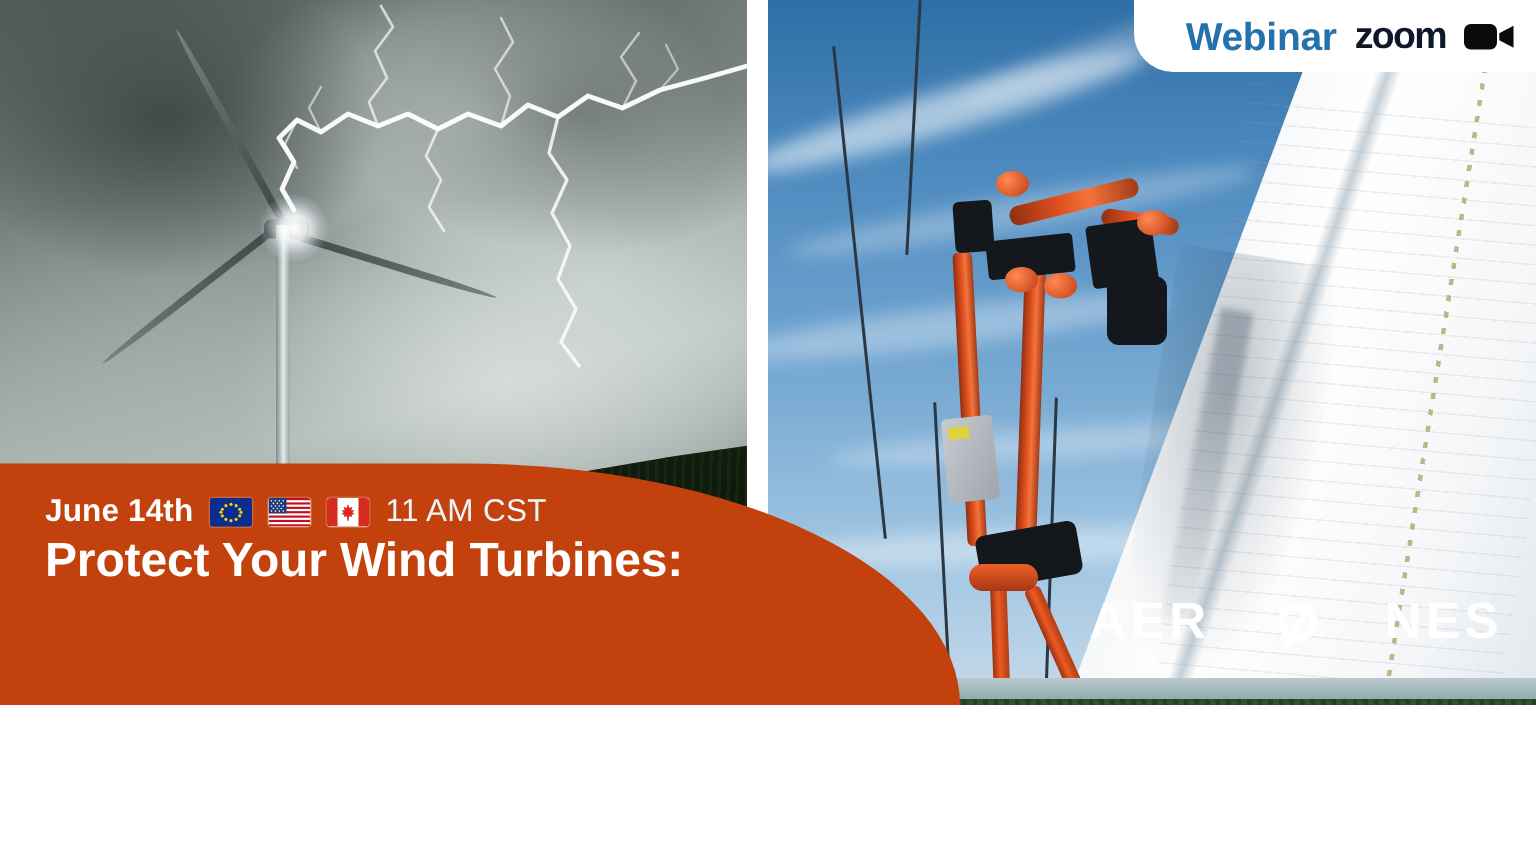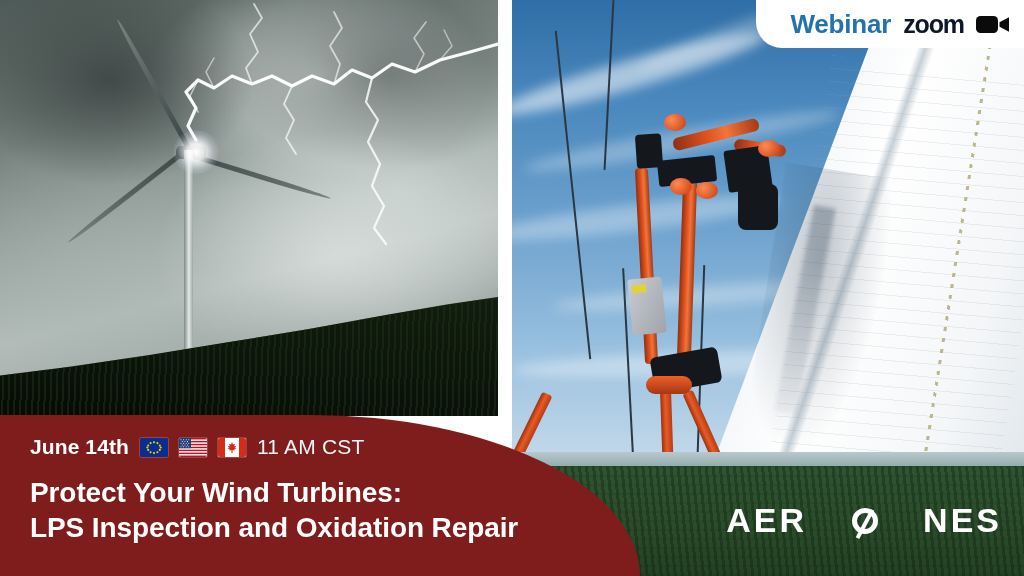--- a/index.html
+++ b/index.html
@@ -1,19 +1,19 @@
 <!DOCTYPE html>
 <html><head>
 <meta charset="utf-8">
 <style>
   * { margin:0; padding:0; box-sizing:border-box; }
   html,body { width:1024px; height:576px; overflow:hidden; background:#ffffff; }
   body { font-family:"Liberation Sans", sans-serif; }
 
-  #stage { position:relative; width:1024px; height:576px; background:#ffffff; overflow:hidden;padding-left:42px; }
+  #stage { position:relative; width:1024px; height:470px; background:#ffffff; overflow:hidden;padding-left:42px; }
 
   
   .photo-left { position:absolute; left:0; top:0; width:498px; height:416px; overflow:hidden;
      background:
        radial-gradient(ellipse 240px 150px at 64% 18%, rgba(225,232,230,.75), rgba(225,232,230,0) 70%),
        radial-gradient(ellipse 320px 200px at 80% 46%, rgba(206,215,212,.70), rgba(206,215,212,0) 70%),
        radial-gradient(ellipse 300px 220px at 20% 70%, rgba(168,179,175,.55), rgba(168,179,175,0) 72%),
        linear-gradient(165deg,#4e5a57 0%, #6c7774 22%, #98a3a0 46%, #b6bfbb 63%, #98a29e 80%, #6e7b77 100%);
   }
   .cloudA { position:absolute; left:-40px; top:-30px; width:300px; height:220px; border-radius:50%;
@@ -123,33 +123,33 @@
 
   
   .webinar-badge { position:absolute; right:0; top:0; height:48px; padding:0 14px 0 34px;
      display:flex; align-items:center; gap:12px; background:#ffffff;
      border-bottom-left-radius:26px; z-index:20; }
   .webinar-word { color:#2472ab; font-size:26px; font-weight:bold; letter-spacing:-.2px; }
   .zoom-word { color:#0f172a; font-size:25px; font-weight:bold; letter-spacing:-1.1px; }
   .cam-icon { display:flex; }
 
   
-  .banner { position:absolute; left:0; bottom:0; width:640px; height:161px; background:#7f1d1d;
+  .banner { position:absolute; left:0; bottom:0; width:640px; height:161px; background:#c2410c;
      border-top-right-radius:330px 161px; z-index:15; }
   .banner-inner { position:absolute; left:30px; top:20px; width:560px; }
   .meta-row { display:flex; align-items:center; gap:11px; white-space:nowrap; }
   .meta-date { color:#ffffff; font-size:21px; font-weight:bold; letter-spacing:.1px; }
   .meta-time { color:#eef5fa; font-size:21px; font-weight:400; letter-spacing:.2px; }
   .flag { width:28px; height:19px; border-radius:2px; overflow:hidden; position:relative; flex:0 0 auto;
      box-shadow:0 0 0 1px rgba(255,255,255,.18); }
   .flag-eu { background:#0b2d8f; }
   .flag-us { background:#ffffff; }
   .flag-ca { background:#ffffff; }
 
-  .title { margin-top:16px; color:#ffffff; font-size:28px; font-weight:bold; line-height:1.26; letter-spacing:-.1px; }
+  .title { color:#ffffff; font-size:32px; font-weight:bold; line-height:1.26; letter-spacing:-.1px; }
 
   
   .aerones { position:absolute; right:22px; bottom:36px; z-index:18; display:flex; align-items:center; }
   .aer-text { color:#ffffff; font-size:34px; font-weight:bold; letter-spacing:3px; display:flex; align-items:center;gap:43px; }
   .aer-o { position:relative; display:inline-block; width:26px; height:26px; border:5px solid #ffffff;
      border-radius:50%; margin:0 2px; }
   .aer-o::after { content:""; position:absolute; left:50%; top:-5px; width:4px; height:32px; margin-left:-2px;
      background:#ffffff; transform:rotate(28deg); }
 </style>
 </head>
@@ -326,21 +326,20 @@
             <rect x="21" width="7" height="19" fill="#d52b1e"></rect>
             <path d="M14 4 L15 6.6 L17 5.9 L16.2 8.3 L18.4 8 L16.9 9.7 L18.6 10.6 L16.4 11.1 L16.8 12.6 L14.7 12.1 L14.4 15.2 L13.6 15.2 L13.3 12.1 L11.2 12.6 L11.6 11.1 L9.4 10.6 L11.1 9.7 L9.6 8 L11.8 8.3 L11 5.9 L13 6.6 Z" fill="#d52b1e"></path>
           </svg>
         </span>
 
         <span class="meta-time">11 AM CST</span>
       </div>
 
       <div class="title">
         <div>Protect Your Wind Turbines:</div>
-        <div>LPS Inspection and Oxidation Repair</div>
       </div>
     </div>
   </div>
 
   <div class="aerones">
     <span class="aer-text">
       <span>AER</span>
       <span class="aer-o"></span>
       <span>NES</span>
     </span>

